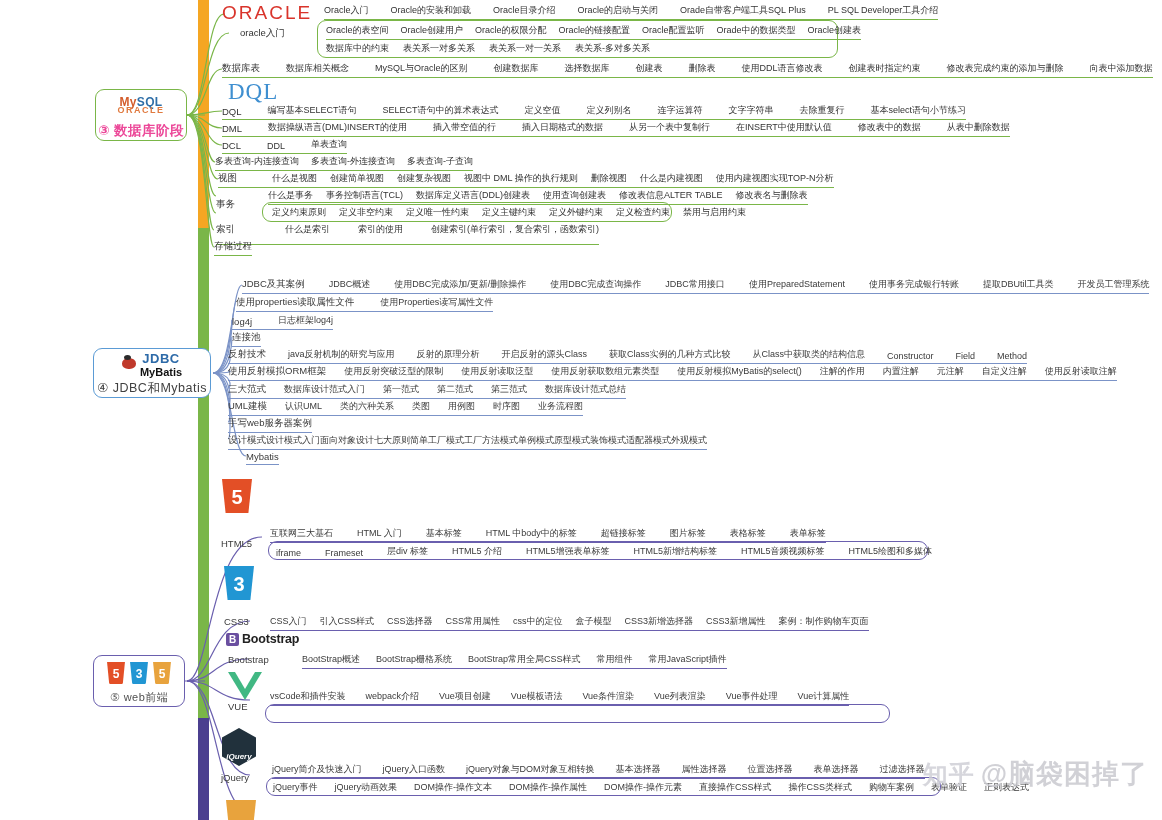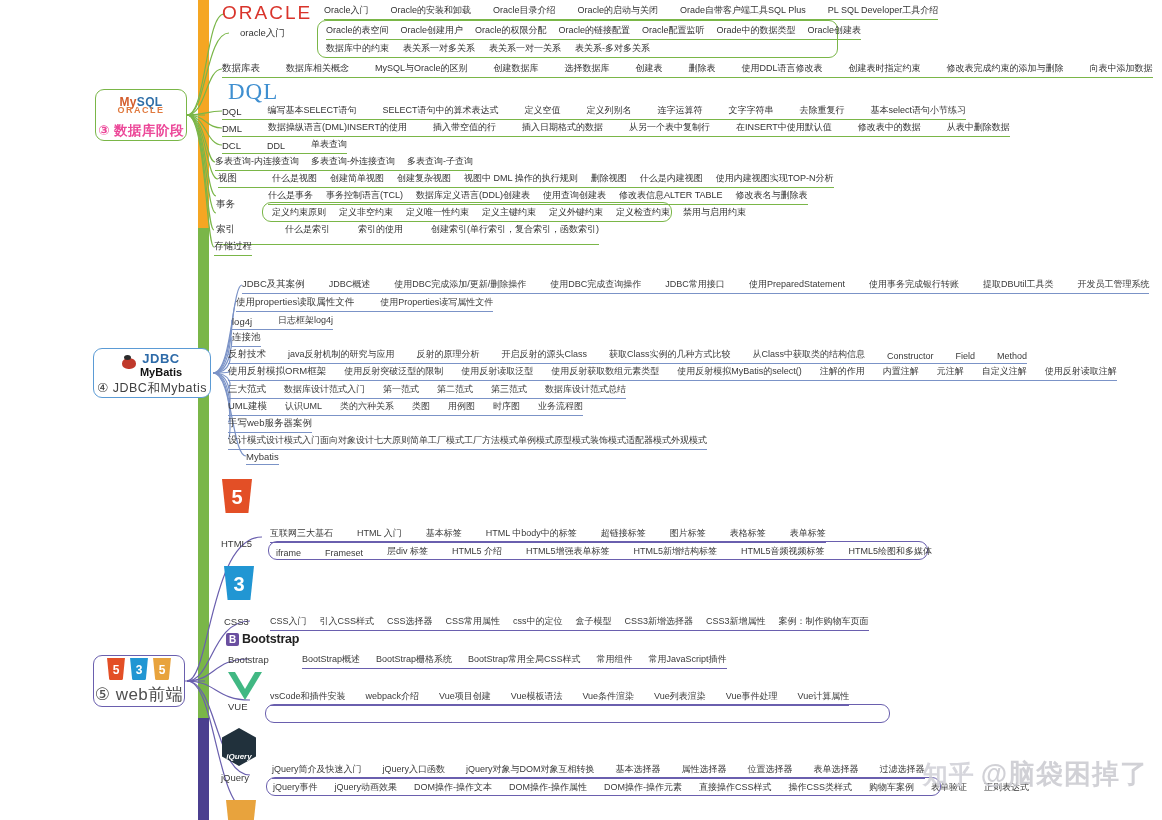--- a/index.html
+++ b/index.html
@@ -23,21 +23,21 @@
     align-items:center;justify-content:center;
   }
   .stage .logo{height:30px;display:flex;align-items:center;justify-content:center;margin-bottom:2px;}
   .stage .stage-label{font-size:13.5px;font-weight:bold;letter-spacing:.5px;white-space:nowrap;}
 
   #stage-db{left:95px;top:89px;width:92px;height:52px;border:1.5px solid #7ab648;}
   #stage-db .stage-label{color:#ec4899;}
   #stage-jdbc{left:93px;top:348px;width:118px;height:50px;border:1.5px solid #5b9bd5;}
   #stage-jdbc .stage-label{color:#3f3f3f;font-weight:normal;font-size:12.5px;}
   #stage-web{left:93px;top:655px;width:92px;height:52px;border:1.5px solid #6a5fae;}
-  #stage-web .stage-label{color:#4f4f4f;font-weight:normal;font-size:17px;}
+  #stage-web .stage-label{color:#4f4f4f;font-weight:normal;font-size:11px;}
 
   
   .mysql-logo{font-size:12px;line-height:1;text-align:center;}
   .mysql-logo .t1{color:#d35c2b;font-weight:bold;letter-spacing:.3px;}
   .mysql-logo .t1 .b{color:#2f6fa8;}
   .mysql-logo .t2{color:#e07a3f;font-weight:bold;font-size:9px;letter-spacing:1.5px;margin-top:-2px;}
 
   .jdbc-logo{display:flex;align-items:center;gap:4px;}
   .jdbc-logo .coffee{width:14px;height:11px;background:#c0392b;border-radius:50% 50% 45% 45%;position:relative;}
   .jdbc-logo .coffee:after{content:"";position:absolute;left:2px;top:-3px;width:7px;height:5px;background:#2b2b2b;border-radius:50%;}

